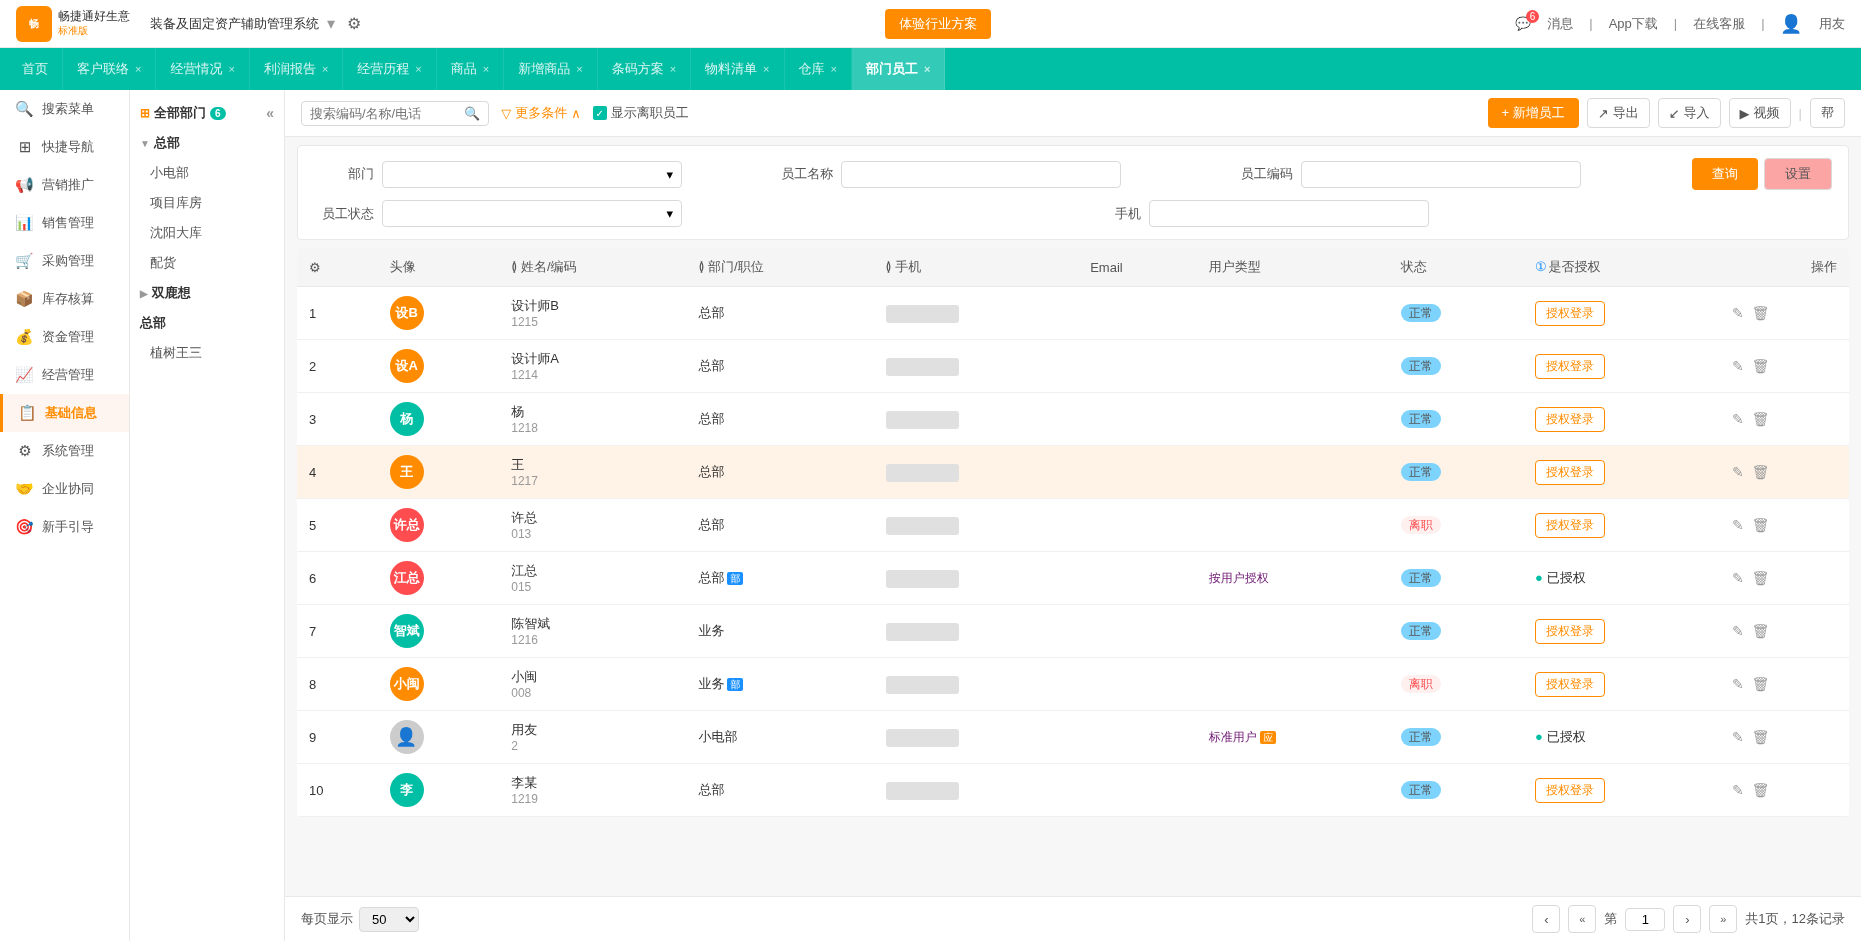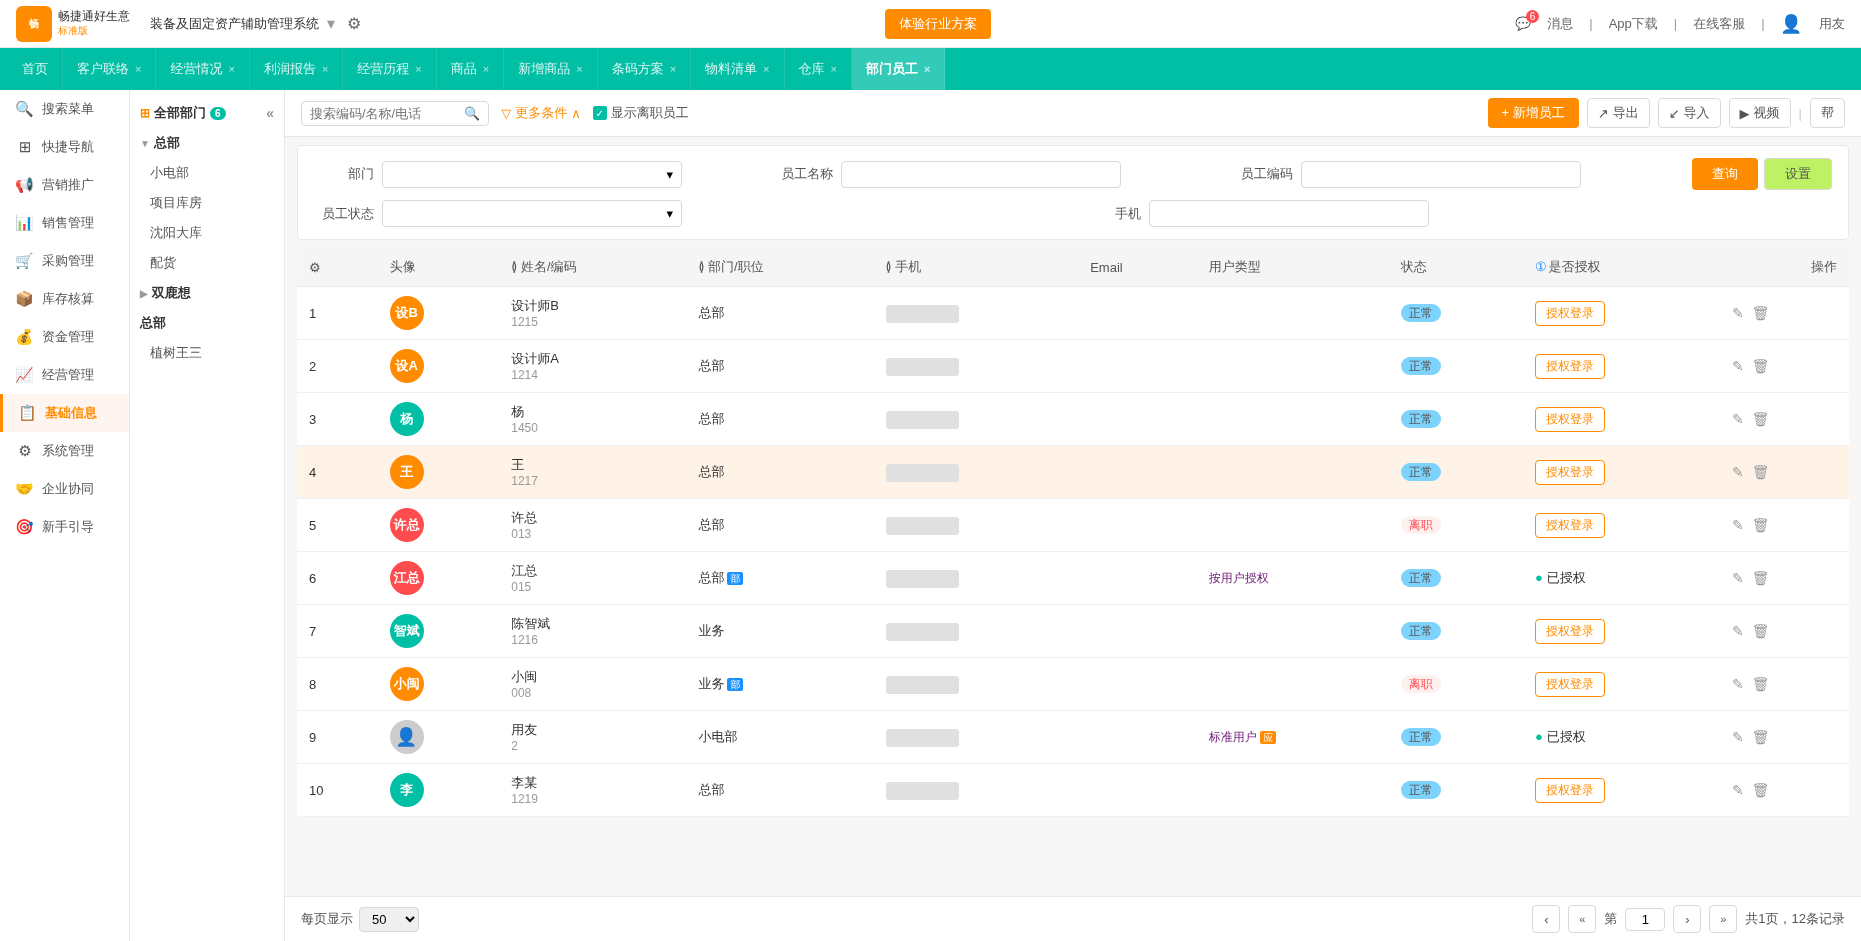--- a/index.html
+++ b/index.html
@@ -60,21 +60,21 @@
 
     
     .search-form { background: white; border: 1px solid #e8e8e8; margin: 8px 12px; border-radius: 4px; padding: 12px 16px; }
     .form-row { display: flex; align-items: center; gap: 16px; margin-bottom: 10px; }
     .form-row:last-child { margin-bottom: 0; }
     .form-field { display: flex; align-items: center; gap: 8px; flex: 1; }
     .form-label { color: #555; font-size: 13px; white-space: nowrap; min-width: 60px; text-align: right; }
     .form-input { border: 1px solid #d9d9d9; border-radius: 4px; padding: 5px 8px; font-size: 13px; flex: 1; outline: none; }
     .form-select { border: 1px solid #d9d9d9; border-radius: 4px; padding: 5px 8px; font-size: 13px; flex: 1; background: white; display: flex; align-items: center; justify-content: space-between; cursor: pointer; }
     .btn-query { background: #ff8c00; color: white; border: none; padding: 6px 20px; border-radius: 4px; cursor: pointer; font-size: 13px; }
-    .btn-reset { border: 1px solid #d9d9d9; background: #bef264; color: #555; padding: 6px 20px; border-radius: 4px; cursor: pointer; font-size: 13px; }
+    .btn-reset { border: 1px solid #d9d9d9; background: #fca5a5; color: #555; padding: 6px 20px; border-radius: 4px; cursor: pointer; font-size: 13px; }
 
     
     .table-wrap { flex: 1; overflow-y: auto; padding: 0 12px 8px; }
     table { width: 100%; border-collapse: collapse; background: white; border-radius: 4px; overflow: hidden; }
     thead tr { background: #f5f5f5; }
     th { padding: 10px 12px; text-align: left; font-weight: normal; color: #555; font-size: 13px; border-bottom: 1px solid #e8e8e8; white-space: nowrap; }
     td { padding: 9px 12px; border-bottom: 1px solid #f0f0f0; font-size: 13px; color: #333; vertical-align: middle; }
     tr.highlighted td { background: #fff3e8; }
     .avatar { width: 34px; height: 34px; border-radius: 50%; display: flex; align-items: center; justify-content: center; color: white; font-size: 13px; font-weight: bold; flex-shrink: 0; }
     .status-normal { background: #7dd3fc; color: #555; padding: 2px 8px; border-radius: 10px; font-size: 12px; }
@@ -379,21 +379,21 @@
                 </td>
               </tr>
               <tr>
                 <td>3</td>
                 <td>
                   <div class="avatar" style="background:#00bfa5;">杨</div>
                 </td>
                 <td>
                   <div class="name-code">
                     <span class="name">杨</span>
-                    <span class="code">1450</span>
+                    <span class="code">1218</span>
                   </div>
                 </td>
                 <td><span>总部</span></td>
                 <td><span class="phone-blur">••••••••</span></td>
                 <td></td>
                 <td><span class="user-type-text"></span></td>
                 <td><span class="status-normal">正常</span></td>
                 <td><button class="btn-auth">授权登录</button></td>
                 <td style="text-align: right;">
                   <div class="op-icons">

